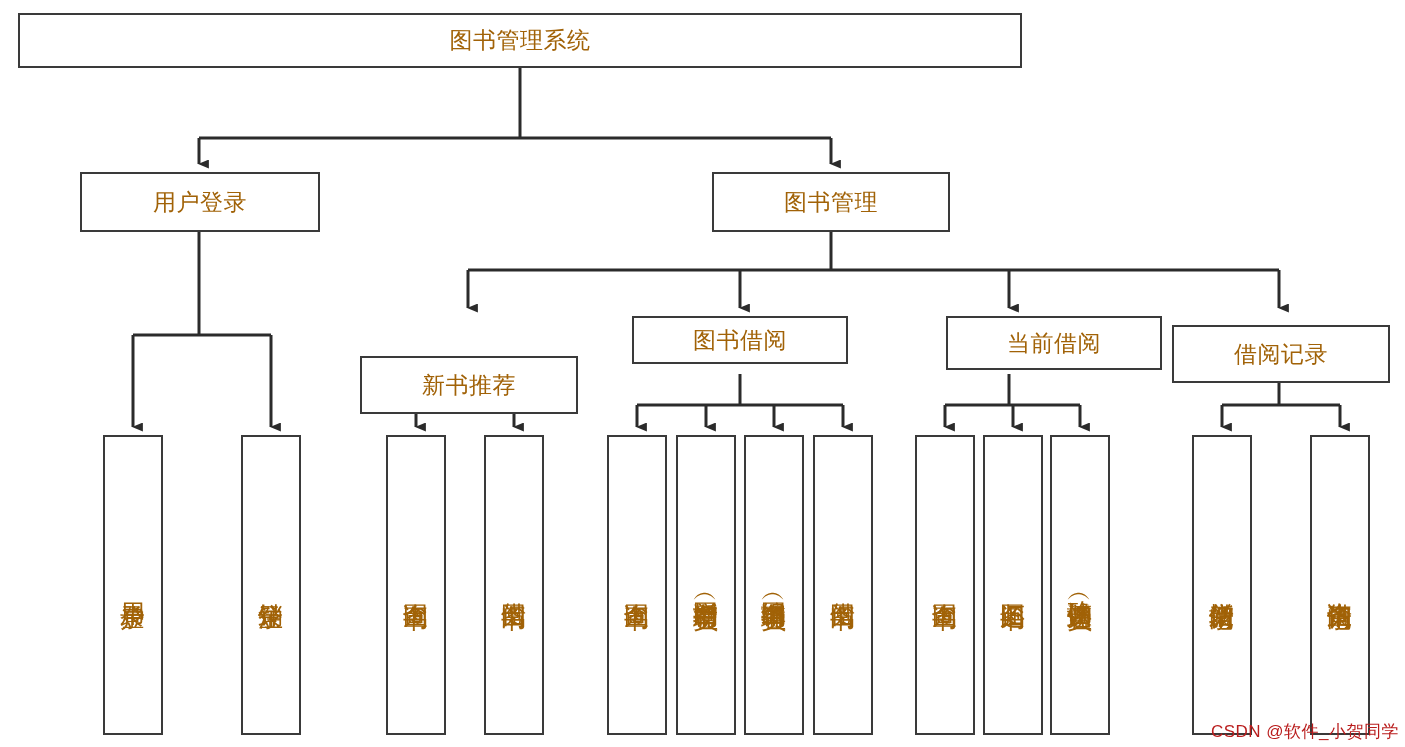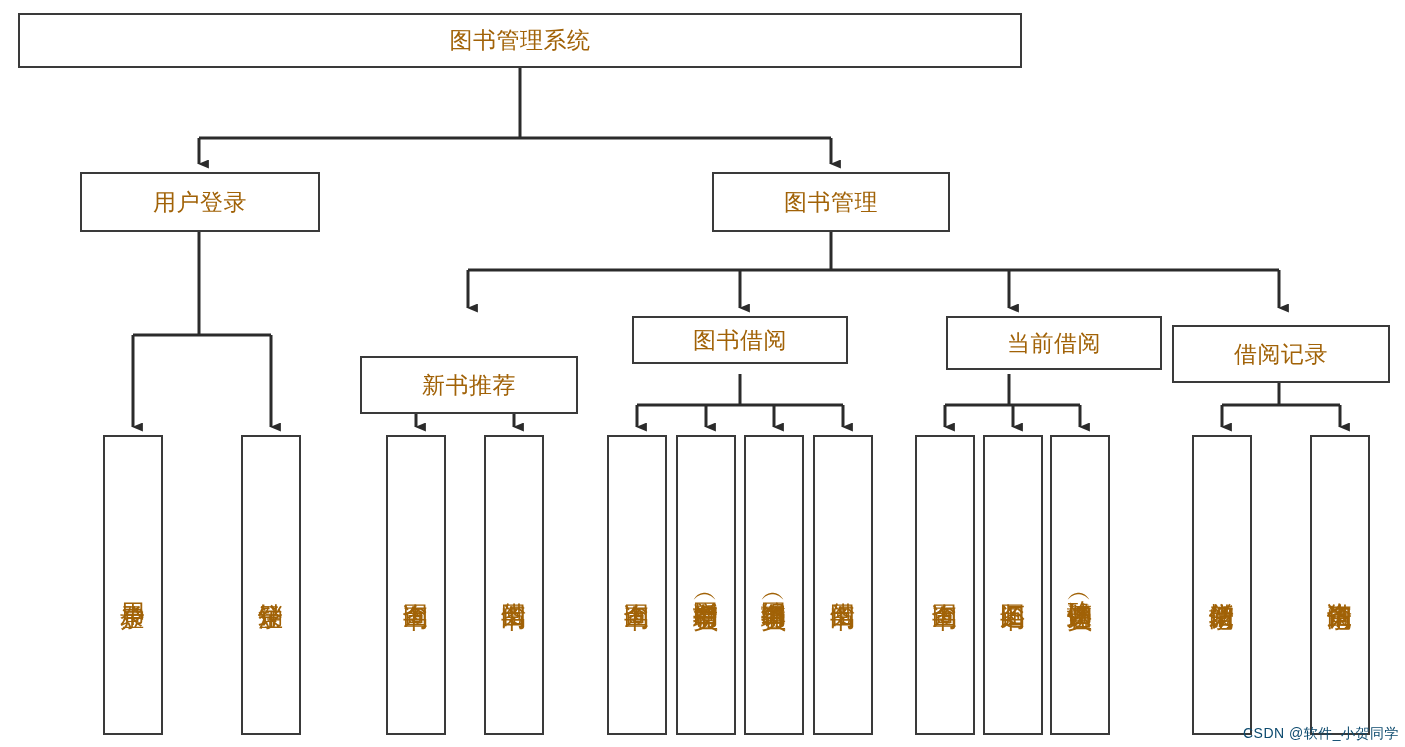--- a/index.html
+++ b/index.html
@@ -46,22 +46,22 @@
     font-size: 25px;
     line-height: 1.12;
     letter-spacing: 1px;
     text-align: center;
     white-space: nowrap;
   }
   .watermark {
     position: absolute;
     right: 6px;
     bottom: 4px;
-    font-size: 14px;
-    color: #0c4a6e;
+    font-size: 17px;
+    color: #b91c1c;
     white-space: nowrap;
     letter-spacing: 0.5px;
     text-align: right;
   }
 </style>
 </head>
 <body>
 
 <div id="canvas">
 

